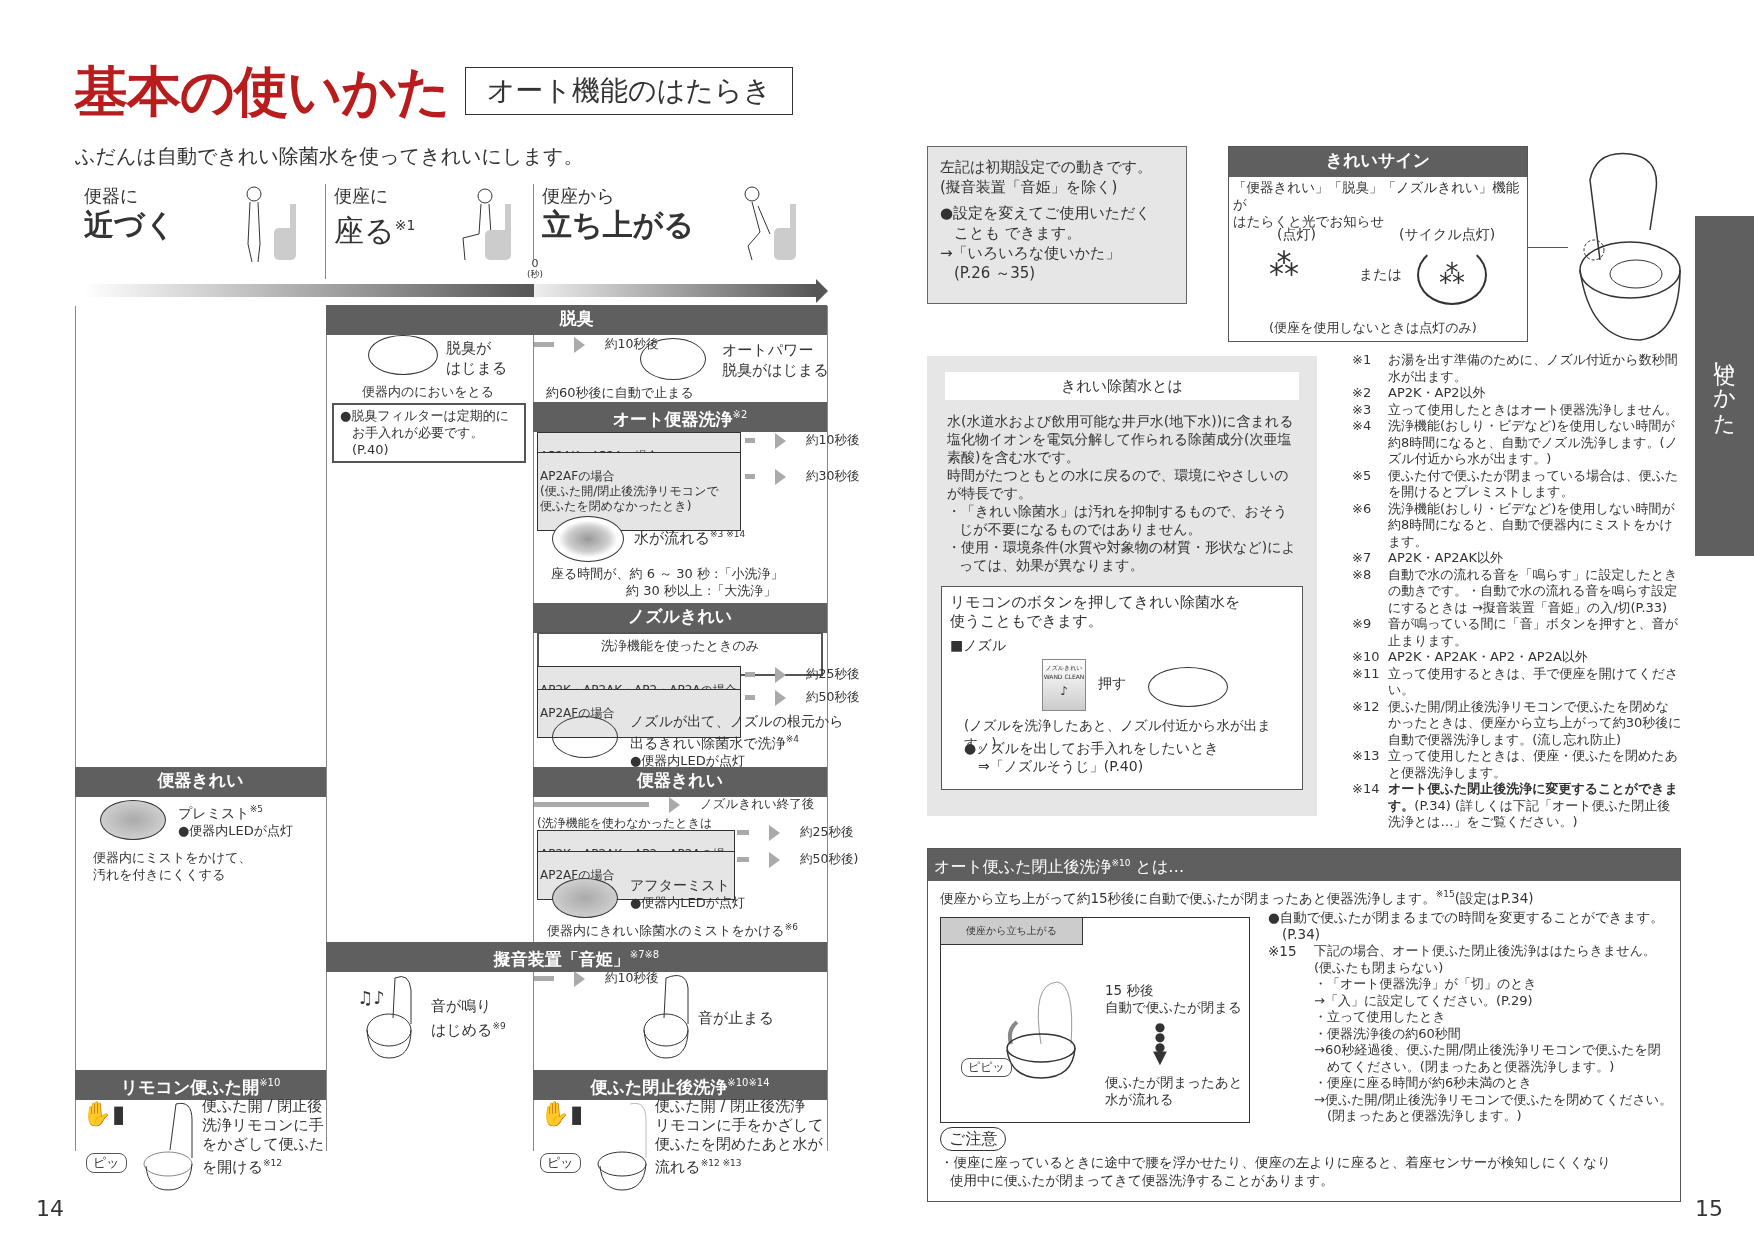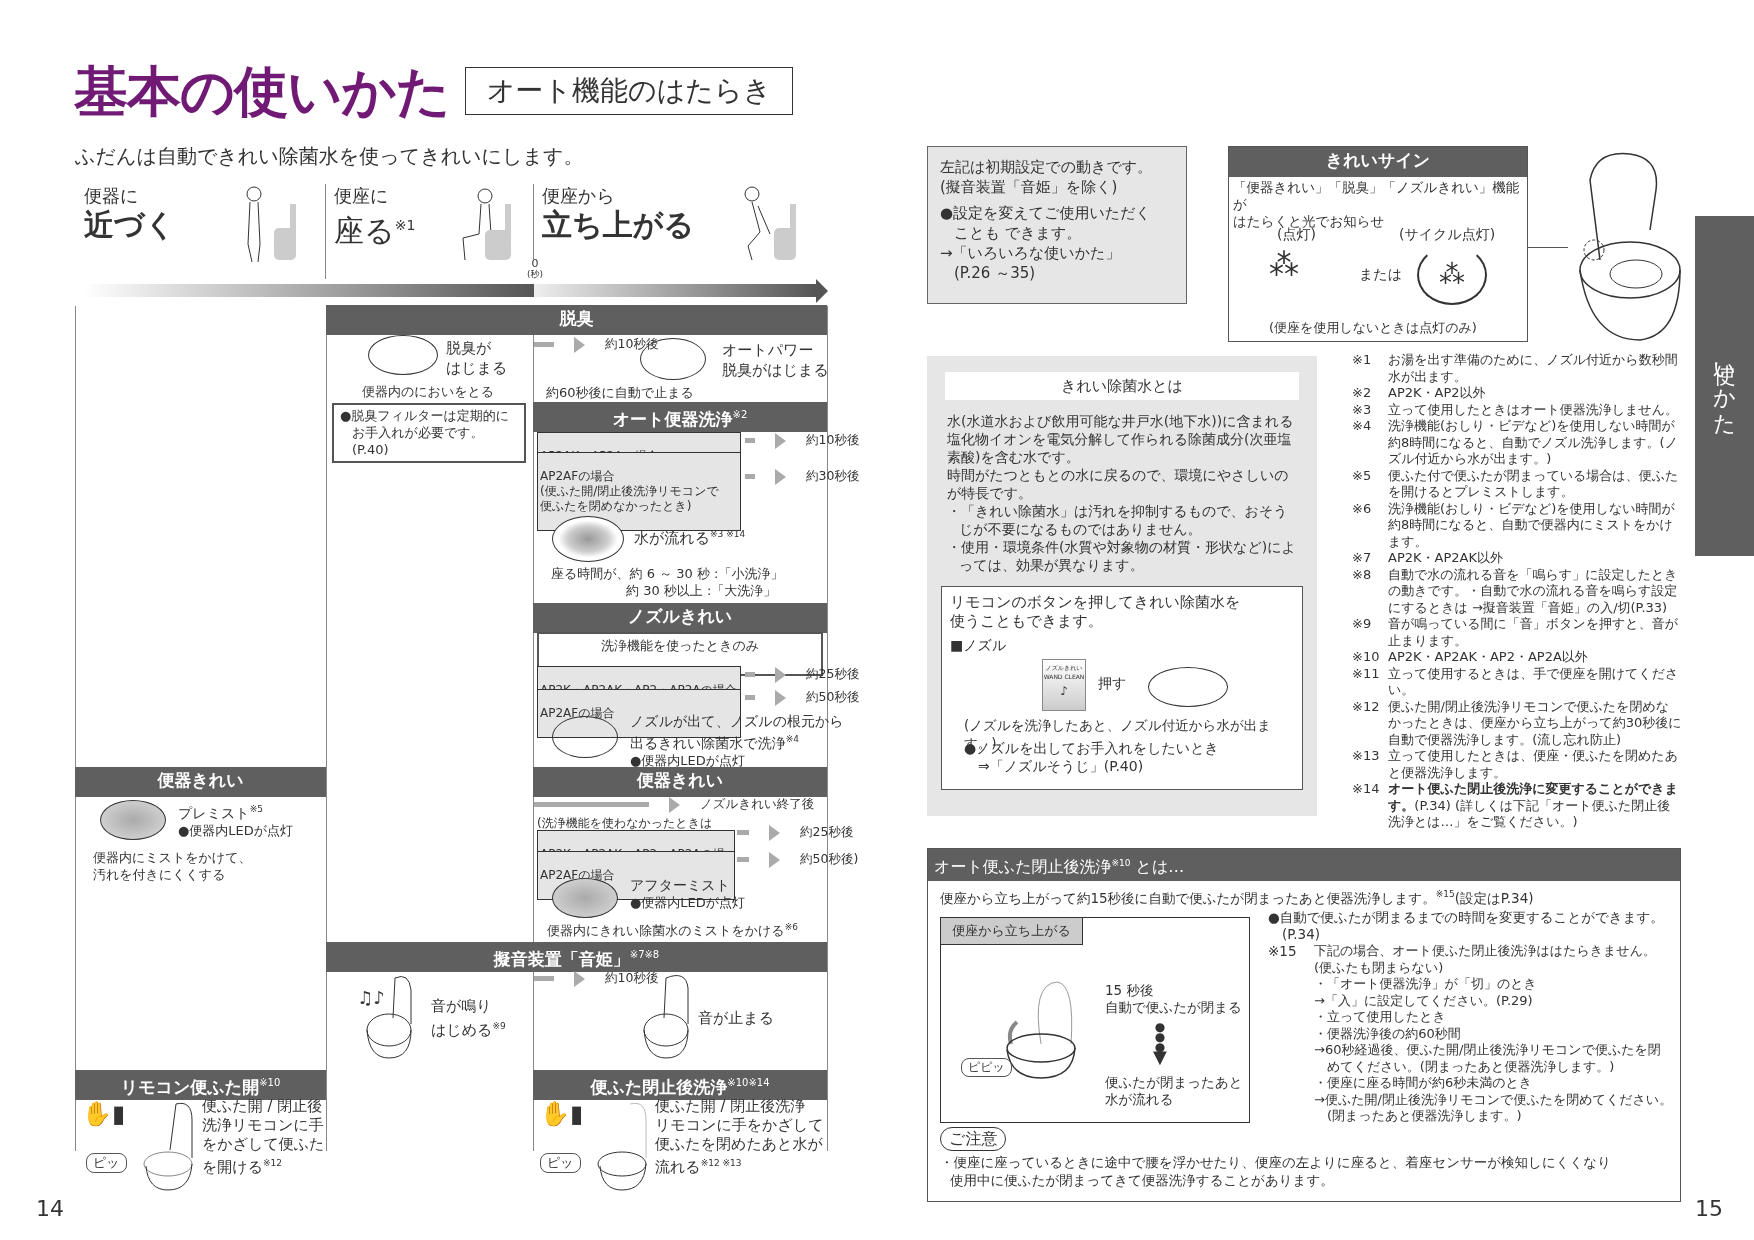--- a/index.html
+++ b/index.html
@@ -17,21 +17,21 @@
 .vline{background:#888;width:1px}
 sup{font-size:9px}
 .fn{display:flex;font-size:13px;line-height:16.5px}
 .fn .k{width:36px;flex:none}
 .bowl{border:1.5px solid #333;border-radius:50%}
 .grey-box{background:#e6e6e6;border:1.5px solid #666}
 </style>
 </head>
 <body>
 
-<div class="abs" style="left:74px;top:56px;font-size:54px;font-weight:bold;color:#701a75;letter-spacing:-1px">基本の使いかた</div>
+<div class="abs" style="left:74px;top:56px;font-size:54px;font-weight:bold;color:#b91c1c;letter-spacing:-1px">基本の使いかた</div>
 <div class="abs" style="left:465px;top:67px;width:328px;height:48px;border:1.5px solid #333;font-size:28px;line-height:45px;text-align:center">オート機能のはたらき</div>
 <div class="abs" style="left:75px;top:143px;font-size:20px">ふだんは自動できれい除菌水を使ってきれいにします。</div>
 
 <div class="abs" style="left:84px;top:184px">
   <div style="font-size:18px">便器に</div>
   <div style="font-size:30px;font-weight:bold;line-height:34px">近づく</div>
 </div>
 <div class="abs" style="left:240px;top:184px;width:60px;height:80px">
   <svg width="60" height="80">
       <circle cx="14" cy="10" r="7" fill="none" stroke="#333"></circle>
@@ -365,21 +365,21 @@
   <div class="fn">
       <span class="k">※14</span>
       <span><b>オート便ふた閉止後洗浄に変更することができます。</b><span>(P.34) (詳しくは下記「オート便ふた閉止後洗浄とは…」をご覧ください。)</span></span>
     </div>
 </div>
 
 <div class="abs" style="left:927px;top:848px;width:754px;height:354px;border:1.5px solid #555">
   <div style="background:#5f5f5f;color:#fff;font-size:16px;line-height:28px;padding-left:6px"><span>オート便ふた閉止後洗浄</span><sup>※10</sup><span> とは…</span></div>
   <div style="font-size:13.5px;padding:8px 12px 0"><span>便座から立ち上がって約15秒後に自動で便ふたが閉まったあと便器洗浄します。</span><sup>※15</sup><span>(設定はP.34)</span></div>
   <div style="position:absolute;left:12px;top:68px;width:310px;height:206px;border:1px solid #333">
-    <div style="background:#ccc;border-right:1px solid #333;border-bottom:1px solid #333;width:142px;font-size:13px;line-height:26px;text-align:center">便座から立ち上がる</div>
+    <div style="background:#ccc;border-right:1px solid #333;border-bottom:1px solid #333;width:142px;font-size:10px;line-height:26px;text-align:center">便座から立ち上がる</div>
     <div style="position:absolute;left:60px;top:56px;width:80px;height:110px">
       <svg width="80" height="110">
           <path d="M40 70 Q30 10 56 8 Q74 10 70 70" stroke="#999" fill="none"></path>
           <path d="M16 48 Q6 56 10 70" stroke="#888" stroke-width="4" fill="none"></path>
           <ellipse cx="40" cy="74" rx="34" ry="14" fill="none" stroke="#333" stroke-width="1.5"></ellipse>
           <path d="M6 76 Q10 104 40 104 Q72 104 74 74" stroke="#333" fill="none" stroke-width="1.5"></path>
         </svg>
     </div>
     <div style="position:absolute;left:20px;top:140px;border:1px solid #555;border-radius:8px;padding:0 6px;font-size:12px">ピピッ</div>
     <div style="position:absolute;left:164px;top:64px;font-size:13.5px;line-height:17px">

